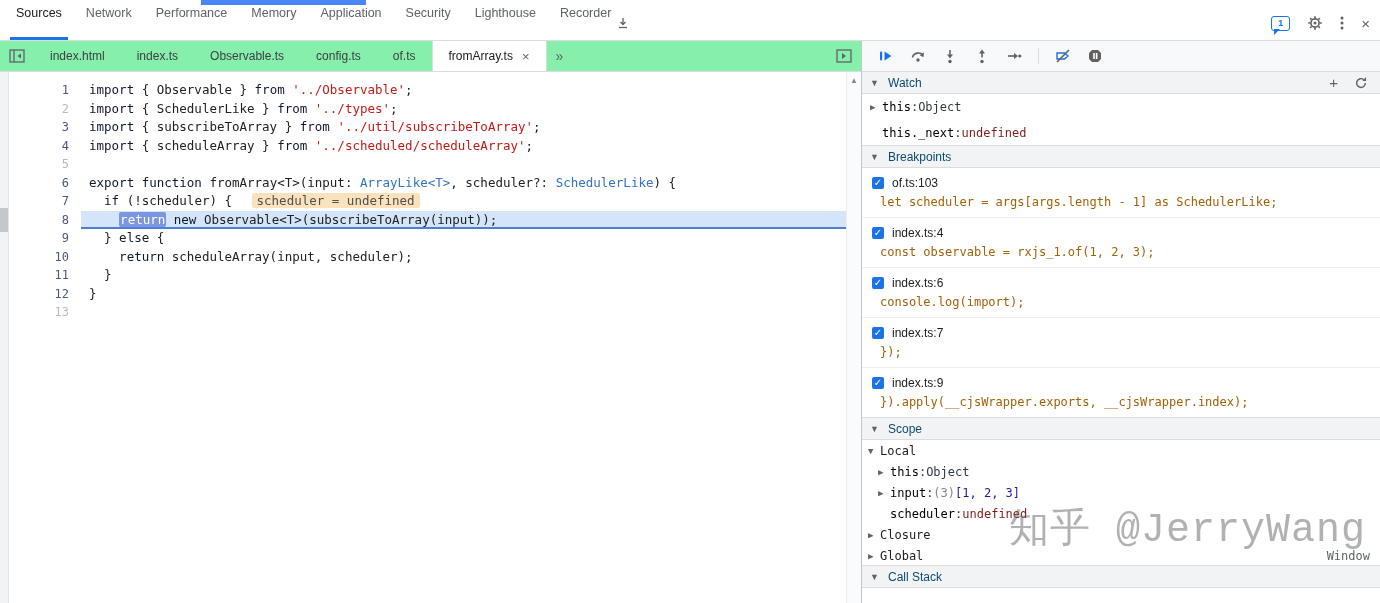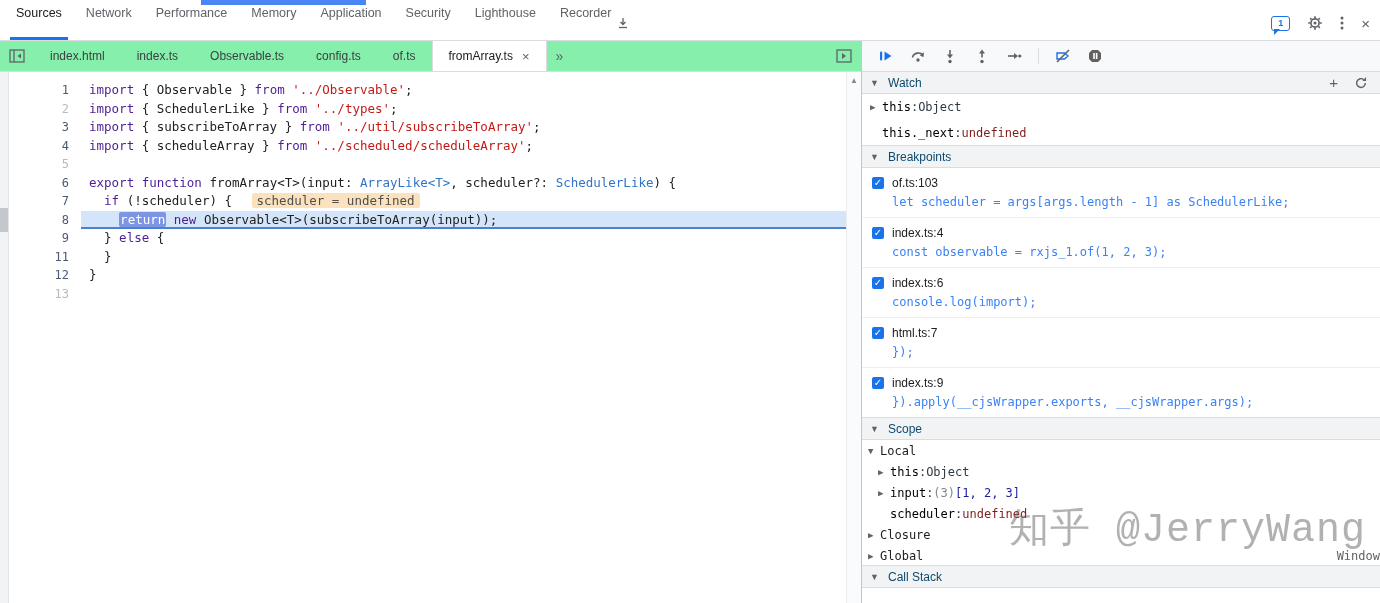--- a/index.html
+++ b/index.html
@@ -40,21 +40,21 @@
   
   #editor-body{flex:1;display:flex;background:#fff;position:relative;overflow:hidden}
   #left-strip{width:8px;flex:none;background:#f1f3f4;border-right:1px solid #e3e5e8;position:relative}
   #strip-marker{position:absolute;top:136px;left:0;width:8px;height:24px;background:#c4c8cc}
   #code-col{flex:1;padding-top:9px;font-family:"DejaVu Sans Mono","Liberation Mono",monospace;font-size:12.5px;overflow:hidden}
   .cl{display:flex;height:18.5px;line-height:18.5px;white-space:pre}
   .ln{width:60px;flex:none;text-align:right;padding-right:12px;color:#4b5a74;font-size:12px}
   .ln.dim{color:#b7bbbf}
   .ct{flex:1;padding-left:8px}
   .cl.hl .ct{background:#d5e5f9;box-shadow:inset 0 -2px 0 #4d7fd2}
-  .tok-kw{color:#4c1d95}
+  .tok-kw{color:#0f172a}
   .tok-str{color:#c41a16}
   .tok-type{color:#3273c5}
   .tok-def{color:#202124}
   .tok-exec{background:#7d96e3;color:#fff;border-radius:2px;padding:0 1px}
   .tok-eval{background:#fbe2bd;color:#4f4f4f;margin-left:12px;padding:0 5px;border-radius:2px}
   #editor-scrollbar{width:14px;flex:none;background:#fafbfc;border-left:1px solid #ececec;text-align:center;color:#848a90;font-size:8px;padding-top:4px}
 
   
   #debug-pane{flex:1;display:flex;flex-direction:column;background:#fff;overflow:hidden}
   #debug-toolbar{height:30px;flex:none;display:flex;align-items:center;gap:16px;padding-left:16px;background:#f8f9fa;border-bottom:1px solid #dadce0}
@@ -73,25 +73,25 @@
   .k{color:#000000}
   .v-obj{color:#303942}
   .v-undef{color:#7f1d1d}
   .v-dim{color:#80868b}
   .v-blue{color:#1a1aa6}
 
   .bp{flex:none;padding:6px 8px 8px 10px;border-bottom:1px solid #eceef0}
   .bp-row1{display:flex;align-items:center;gap:8px;height:18px}
   .bp-check{width:12px;height:12px;flex:none;background:#1a73e8;border-radius:2px;color:#fff;font-size:10px;line-height:12px;text-align:center}
   .bp-loc{font-size:12px;color:#202124}
-  .bp-code{margin-left:20px;margin-top:3px;white-space:nowrap;overflow:hidden;color:#3b82f6}
+  .bp-code{margin-left:8px;margin-top:3px;white-space:nowrap;overflow:hidden;color:#a16207}
 
   .scope-row{height:21px;flex:none;display:flex;align-items:center;padding-left:6px}
   .scope-prop{padding-left:16px}
-  .scope-right{margin-left:auto;color:#5f6368}
+  .scope-right{margin-left:auto;padding-right:10px;color:#5f6368}
 
   #watermark{position:absolute;top:500px;right:14px;font-size:40px;color:rgba(100,100,100,0.5);
              letter-spacing:1px;pointer-events:none;font-family:Liberation Mono, monospace;white-space:nowrap}
 </style>
 </head>
 <body>
 
 <div id="top-strip">
   <div id="top-blue-bar"></div>
 </div>
@@ -200,20 +200,21 @@
       <div id="code-col">
           <div class="cl"><span class="ln">1</span><span class="ct"><span class="tok-kw">import</span><span class="tok-def"> { Observable } </span><span class="tok-kw">from</span><span class="tok-def"> </span><span class="tok-str">'../Observable'</span><span class="tok-def">;</span></span></div>
           <div class="cl"><span class="ln dim">2</span><span class="ct"><span class="tok-kw">import</span><span class="tok-def"> { SchedulerLike } </span><span class="tok-kw">from</span><span class="tok-def"> </span><span class="tok-str">'../types'</span><span class="tok-def">;</span></span></div>
           <div class="cl"><span class="ln">3</span><span class="ct"><span class="tok-kw">import</span><span class="tok-def"> { subscribeToArray } </span><span class="tok-kw">from</span><span class="tok-def"> </span><span class="tok-str">'../util/subscribeToArray'</span><span class="tok-def">;</span></span></div>
           <div class="cl"><span class="ln">4</span><span class="ct"><span class="tok-kw">import</span><span class="tok-def"> { scheduleArray } </span><span class="tok-kw">from</span><span class="tok-def"> </span><span class="tok-str">'../scheduled/scheduleArray'</span><span class="tok-def">;</span></span></div>
           <div class="cl"><span class="ln dim">5</span><span class="ct"></span></div>
           <div class="cl"><span class="ln">6</span><span class="ct"><span class="tok-kw">export</span><span class="tok-def"> </span><span class="tok-kw">function</span><span class="tok-def"> fromArray&lt;T&gt;(input: </span><span class="tok-type">ArrayLike&lt;T&gt;</span><span class="tok-def">, scheduler?: </span><span class="tok-type">SchedulerLike</span><span class="tok-def">) {</span></span></div>
           <div class="cl"><span class="ln">7</span><span class="ct"><span class="tok-def">  </span><span class="tok-kw">if</span><span class="tok-def"> (!scheduler) { </span><span class="tok-eval">scheduler = undefined</span></span></div>
           <div class="cl hl"><span class="ln">8</span><span class="ct"><span class="tok-def">    </span><span class="tok-kw tok-exec">return</span><span class="tok-def"> </span><span class="tok-kw">new</span><span class="tok-def"> Observable&lt;T&gt;(subscribeToArray(input));</span></span></div>
           <div class="cl"><span class="ln">9</span><span class="ct"><span class="tok-def">  } </span><span class="tok-kw">else</span><span class="tok-def"> {</span></span></div>
+          <div class="cl"><span class="ln">10</span><span class="ct"><span class="tok-def">    </span><span class="tok-kw">return</span><span class="tok-def"> scheduleArray(input, scheduler);</span></span></div>
           <div class="cl"><span class="ln">11</span><span class="ct"><span class="tok-def">  }</span></span></div>
           <div class="cl"><span class="ln">12</span><span class="ct"><span class="tok-def">}</span></span></div>
           <div class="cl"><span class="ln dim">13</span><span class="ct"></span></div>
         </div>
       <div id="editor-scrollbar"><span>▲</span></div>
     </div>
   </div>
 
   <div id="debug-pane">
     <div id="debug-toolbar">
@@ -316,30 +317,30 @@
         <div class="bp">
           <div class="bp-row1">
             <div class="bp-check">✓</div>
             <span class="bp-loc">index.ts:6</span>
           </div>
           <div class="bp-code mono">console.log(import);</div>
         </div>
         <div class="bp">
           <div class="bp-row1">
             <div class="bp-check">✓</div>
-            <span class="bp-loc">html.ts:7</span>
+            <span class="bp-loc">index.ts:7</span>
           </div>
           <div class="bp-code mono">});</div>
         </div>
         <div class="bp">
           <div class="bp-row1">
             <div class="bp-check">✓</div>
             <span class="bp-loc">index.ts:9</span>
           </div>
-          <div class="bp-code mono">}).apply(__cjsWrapper.exports, __cjsWrapper.args);</div>
+          <div class="bp-code mono">}).apply(__cjsWrapper.exports, __cjsWrapper.index);</div>
         </div>
       </div>
 
     <div class="sec-header">
       <span class="tri">▼</span>
       <span class="sec-title">Scope</span>
     </div>
     <div id="scope-items" style="display:flex;flex-direction:column">
         <div class="scope-row mono">
           <span class="tri">▼</span>

